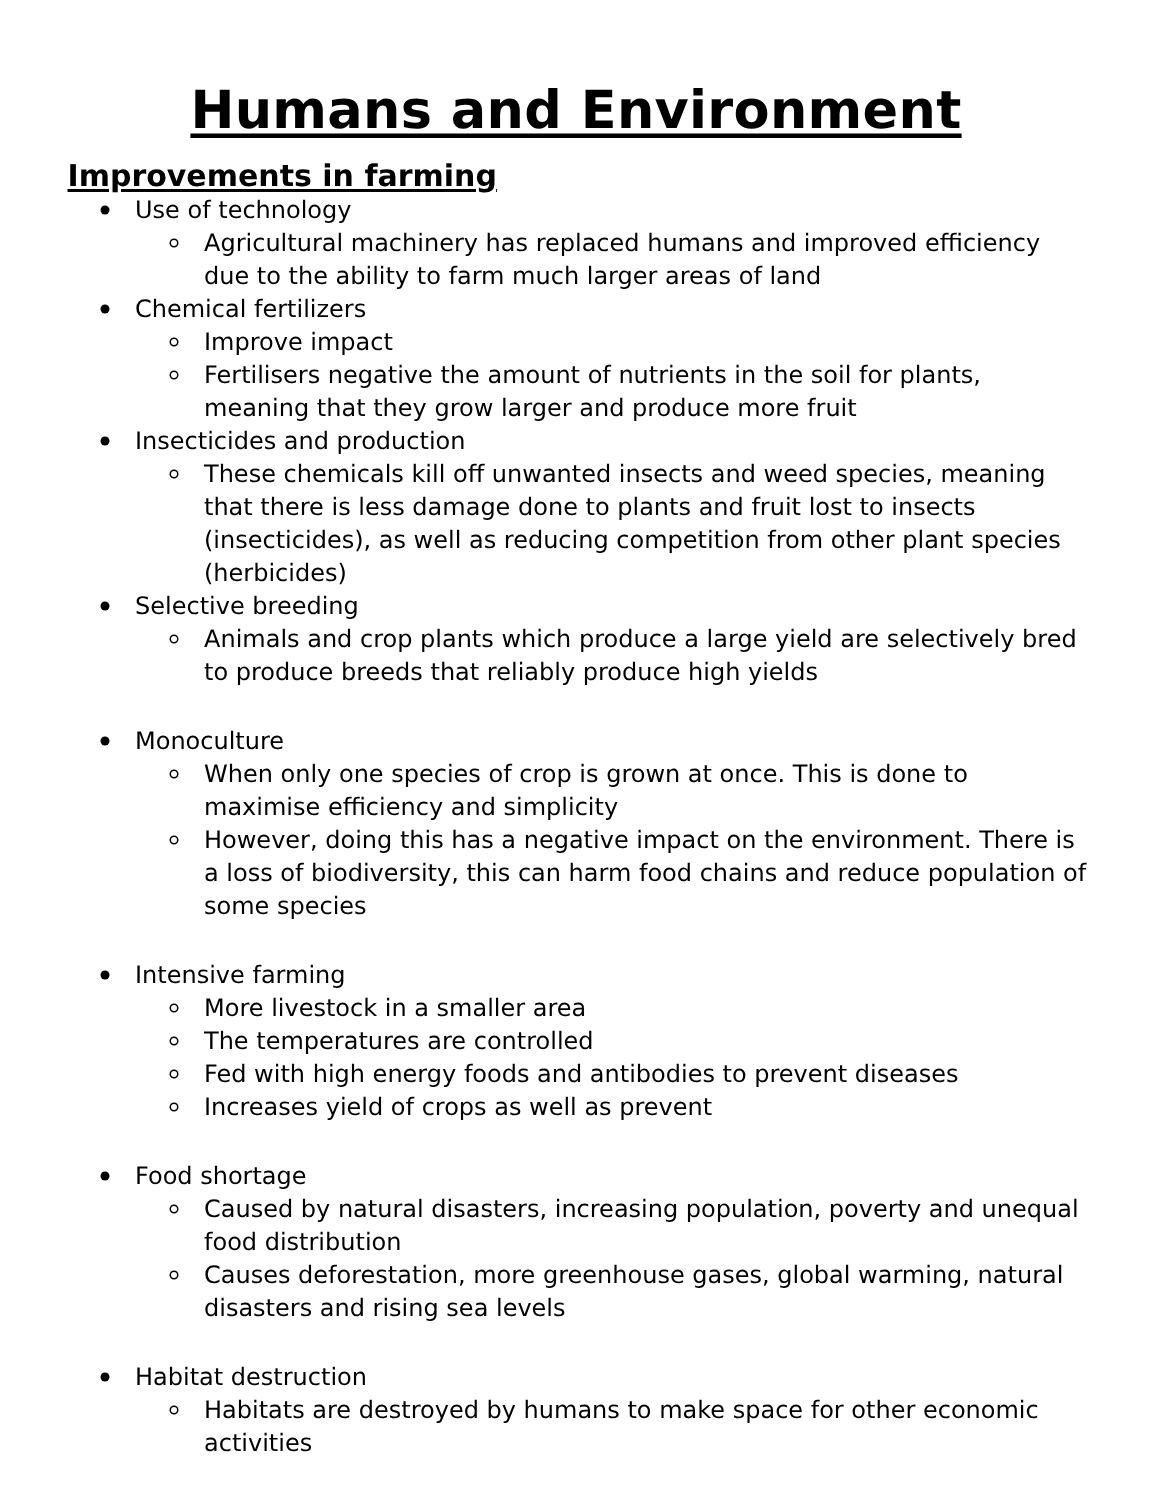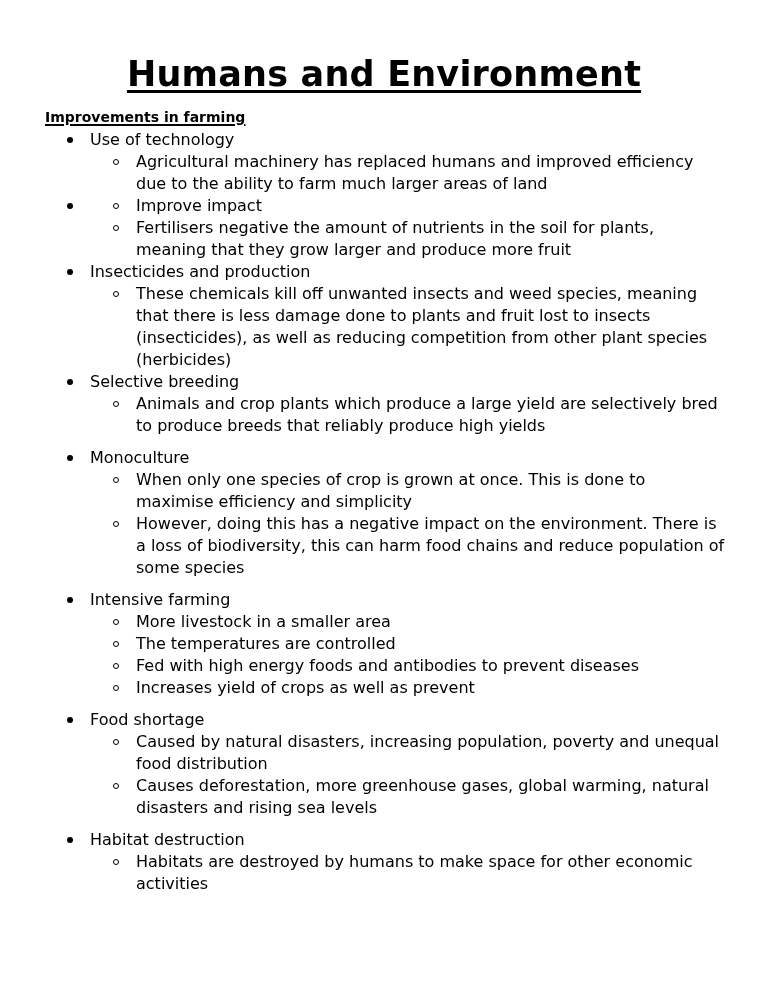--- a/index.html
+++ b/index.html
@@ -34,21 +34,21 @@
       text-decoration: underline;
       text-decoration-thickness: 3px;
       text-underline-offset: 4px;
       letter-spacing: 0.2px;
       margin: 0;
     }
     .section-heading {
       position: absolute;
       left: 45px;
       top: 106px;
-      font-size: 14px;
+      font-size: 20px;
       font-weight: bold;
       line-height: 22px;
       text-decoration: underline;
       text-decoration-thickness: 1.5px;
       text-underline-offset: 2px;
       margin: 0;
     }
     .list {
       position: absolute;
       left: 0;
@@ -59,21 +59,21 @@
       list-style: none;
       font-size: 16px;
       line-height: 22px;
     }
     .l1 {
       position: relative;
       padding-left: 90px;
       margin: 0;
     }
     .l1.gap-before {
-      margin-top: 10px;
+      margin-top: 24px;
     }
     .l1 > .l1-text {
       display: block;
     }
     .bullet-dot {
       position: absolute;
       left: 67px;
       top: 8px;
       width: 6px;
       height: 6px;
@@ -119,20 +119,21 @@
       <ul class="l2-list">
         <li class="l2">
           <span class="bullet-circle"></span>
           <span>Agricultural machinery has replaced humans and improved efficiency due to the ability to farm much larger areas of land</span>
         </li>
       </ul>
     </li>
 
     <li class="l1">
       <span class="bullet-dot"></span>
+      <span class="l1-text">Chemical fertilizers</span>
       <ul class="l2-list">
         <li class="l2">
           <span class="bullet-circle"></span>
           <span>Improve impact</span>
         </li>
         <li class="l2">
           <span class="bullet-circle"></span>
           <span>Fertilisers negative the amount of nutrients in the soil for plants, meaning that they grow larger and produce more fruit</span>
         </li>
       </ul>

